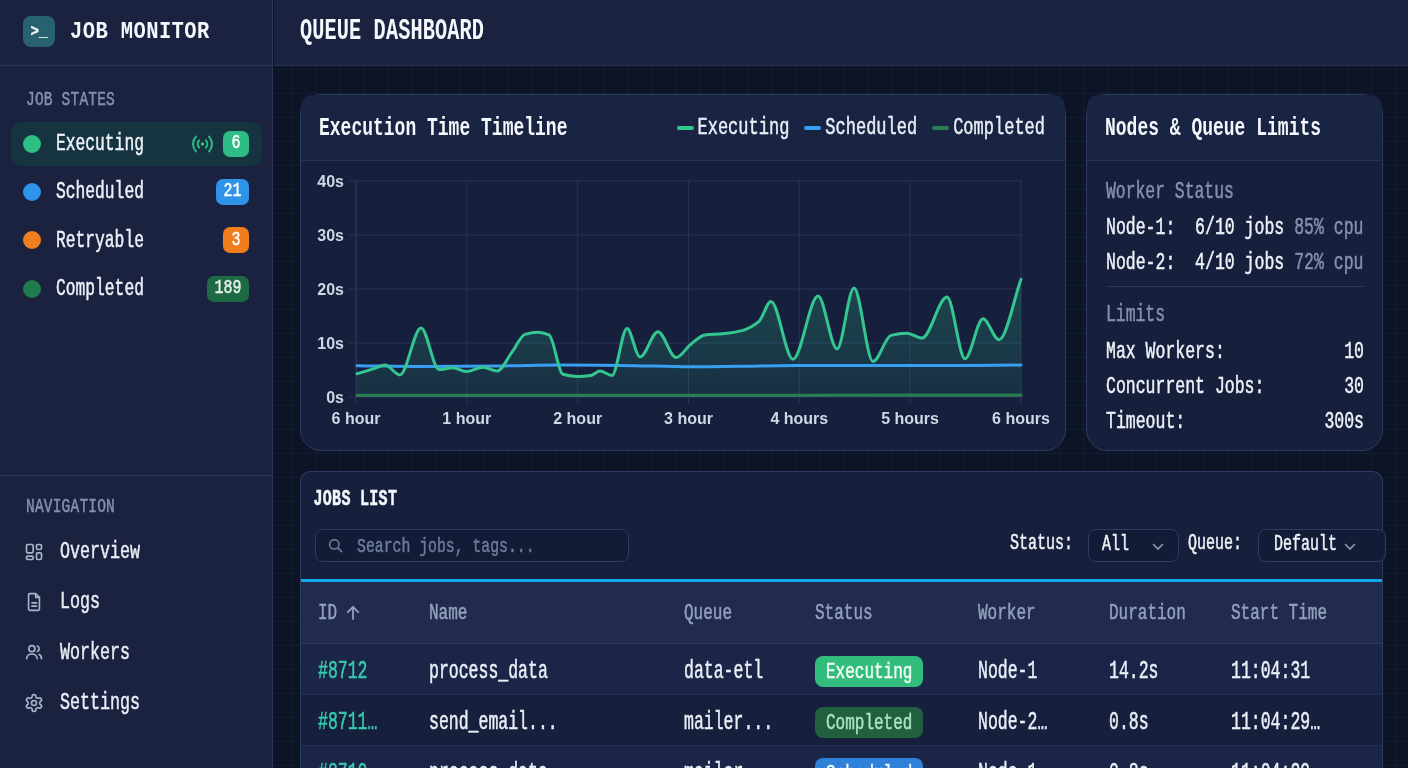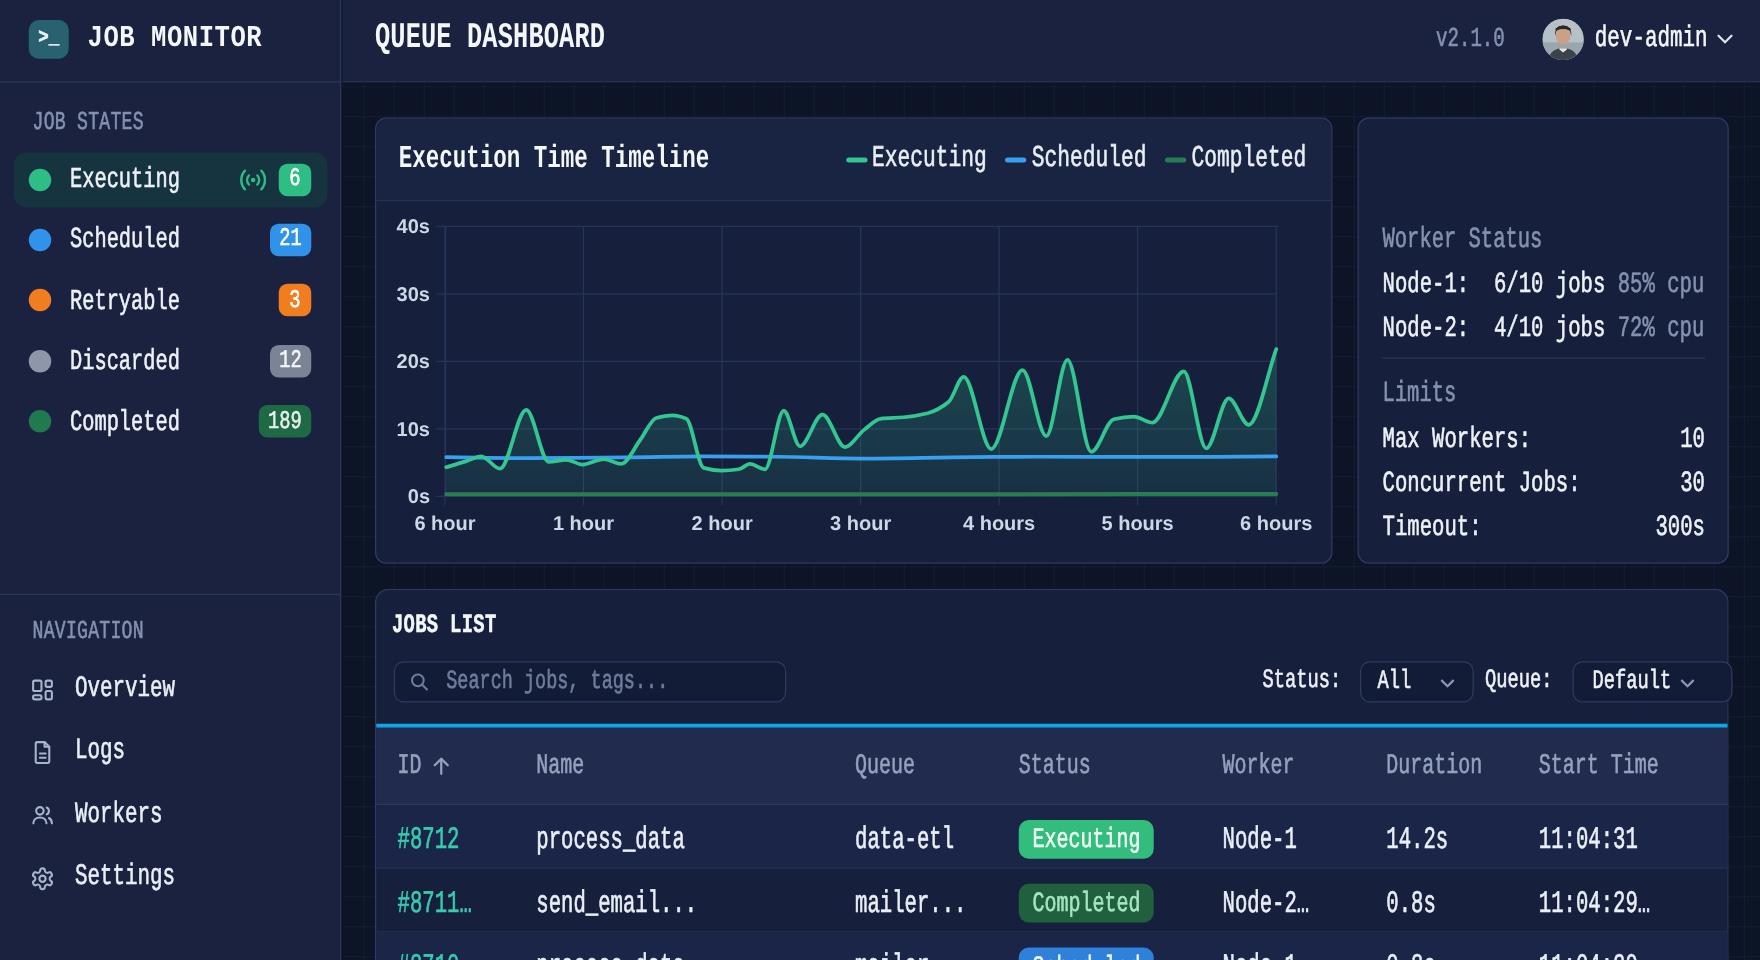--- a/index.html
+++ b/index.html
@@ -35,21 +35,21 @@
 .avatar { margin-left:30px; width:33px; height:33px; border-radius:50%; overflow:hidden; background:#a9b6bf; flex-shrink:0; }
 .username { margin-left:9px; font-size:16.7px; color:#f4f7fb; }
 .chev { margin-left:7px; margin-right:21px; }
 
 .content { position:absolute; left:274px; top:66px; width:1134px; height:702px;
   background-image:
     linear-gradient(rgba(56,88,152,0.13) 1px, transparent 1px),
     linear-gradient(90deg, rgba(56,88,152,0.13) 1px, transparent 1px);
   background-size:24px 24px; background-position:17px 3px;
   background-color:#0d1426; }
-.card { position:absolute; background:#161f3c; border:1px solid #2c3b60; border-radius:9px; }
+.card { position:absolute; background:#161f3c; border:1px solid #2c3b60; border-radius:21px; }
 .card-head { height:66px; border-bottom:1px solid #27345a; display:flex; align-items:center; padding:0 20px 0 18px; border-radius:11px 11px 0 0; background:#192342; }
 .card-title { font-size:18px; font-weight:bold; color:#f4f7fb; -webkit-text-stroke:0px transparent; }
 
 .chart-card { left:26px; top:28px; width:766px; height:357px; }
 .legend { margin-left:auto; display:flex; align-items:center; }
 .leg-dash { width:17px; height:4px; border-radius:2px; margin-right:4px; flex-shrink:0; }
 .leg-txt { font-size:17px; color:#e9eef7; margin-right:15px; }
 .leg-txt:last-child { margin-right:0; }
 .axis { font-family:"Liberation Sans",sans-serif; fill:#ced7e5; font-size:16px; font-weight:bold; }
 
@@ -122,27 +122,20 @@
           </div>
       </div>
       <div class="state-item">
         <div class="dot" style="background:#f07d1e"></div>
           <div class="state-name sy">Retryable</div>
         <div class="badge" style="background:#f07d1e;color:#fff">
             <span>3</span>
           </div>
       </div>
       <div class="state-item">
-        <div class="dot" style="background:#8e97a8"></div>
-          <div class="state-name sy">Discarded</div>
-        <div class="badge" style="background:#7b8495;color:#f2f5f9">
-            <span>12</span>
-          </div>
-      </div>
-      <div class="state-item">
         <div class="dot" style="background:#1f7a4d"></div>
           <div class="state-name sy">Completed</div>
         <div class="badge" style="background:#1e6a44;color:#e9f3ed">
             <span>189</span>
           </div>
       </div>
     </div>
     <div class="sdivider"></div>
     <div class="side-label sy" style="top:497px">NAVIGATION</div>
     <div class="nav">
@@ -177,38 +170,20 @@
         <svg viewBox="0 0 24 24" fill="none" stroke-width="2" stroke-linecap="round" stroke-linejoin="round">
             <path d="M12.22 2h-.44a2 2 0 0 0-2 2v.18a2 2 0 0 1-1 1.73l-.43.25a2 2 0 0 1-2 0l-.15-.08a2 2 0 0 0-2.73.73l-.22.38a2 2 0 0 0 .73 2.73l.15.1a2 2 0 0 1 1 1.72v.51a2 2 0 0 1-1 1.74l-.15.09a2 2 0 0 0-.73 2.73l.22.38a2 2 0 0 0 2.73.73l.15-.08a2 2 0 0 1 2 0l.43.25a2 2 0 0 1 1 1.73V20a2 2 0 0 0 2 2h.44a2 2 0 0 0 2-2v-.18a2 2 0 0 1 1-1.73l.43-.25a2 2 0 0 1 2 0l.15.08a2 2 0 0 0 2.73-.73l.22-.39a2 2 0 0 0-.73-2.73l-.15-.08a2 2 0 0 1-1-1.74v-.5a2 2 0 0 1 1-1.74l.15-.09a2 2 0 0 0 .73-2.73l-.22-.38a2 2 0 0 0-2.73-.73l-.15.08a2 2 0 0 1-2 0l-.43-.25a2 2 0 0 1-1-1.73V4a2 2 0 0 0-2-2z"></path>
             <circle cx="12" cy="12" r="3"></circle>
           </svg>
         <div class="nav-name sy">Settings</div>
       </div>
     </div>
   </div>
   <div class="topbar">
     <div class="page-title sy">QUEUE DASHBOARD</div>
-    <div class="top-right">
-      <div class="version sy">v2.1.0</div>
-      <div class="avatar">
-        <svg width="33" height="33" viewBox="0 0 33 33">
-            <rect width="33" height="19" fill="#b6c0c7"></rect>
-            <rect y="19" width="33" height="14" fill="#9aa6ae"></rect>
-            <ellipse cx="16.5" cy="13.8" rx="5.8" ry="6.8" fill="#caa184"></ellipse>
-            <path d="M10 14 Q9.3 5.6 16.5 5.3 Q23.7 5.6 23 14 L22.3 11 Q22 8.2 16.5 8.2 Q11 8.2 10.7 11 Z" fill="#2a2622"></path>
-            <path d="M10.2 9.4 Q13 7.2 16.5 7.3 Q20 7.2 22.8 9.4 L22.5 7.8 Q19.8 5.4 16.5 5.4 Q13.2 5.4 10.5 7.8 Z" fill="#2a2622"></path>
-            <path d="M4.6 33 Q6 23.8 16.5 23.4 Q27 23.8 28.4 33Z" fill="#3a424c"></path>
-            <path d="M13.5 24.5 L16.5 27 L19.5 24.5 L19.5 23.5 L13.5 23.5Z" fill="#e8e4de"></path>
-          </svg>
-      </div>
-      <div class="username sy">dev-admin</div>
-      <svg class="chev" width="14" height="9" viewBox="0 0 14 9" fill="none" stroke="#dde4ef" stroke-width="1.8" stroke-linecap="round">
-          <path d="M1.8 1.6 L7 6.8 L12.2 1.6"></path>
-        </svg>
-    </div>
   </div>
   <div class="content">
     <div class="card chart-card">
       <div class="card-head">
         <div class="card-title sy">Execution Time Timeline</div>
         <div class="legend">
           <div class="leg-dash" style="background:#34c690"></div>
             <div class="leg-txt sy">Executing</div>
           <div class="leg-dash" style="background:#38a0f0"></div>
             <div class="leg-txt sy">Scheduled</div>
@@ -262,20 +237,23 @@
           <text class="axis" x="498.3" y="329" text-anchor="middle">4 hours</text>
           <text class="axis" x="609.1" y="329" text-anchor="middle">5 hours</text>
           <text class="axis" x="720.0" y="329" text-anchor="middle">6 hours</text>
 <path d="M56.0,278.8C61.3,277.2 66.7,275.6 72.0,273.9C76.0,272.7 80.0,270.1 84.0,270.1C89.0,270.1 94.0,279.9 99.0,279.9C106.0,279.9 113.0,232.9 120.0,232.9C126.0,232.9 132.0,274.5 138.0,274.5C142.7,274.5 147.3,272.8 152.0,272.8C156.3,272.8 160.7,276.6 165.0,276.6C170.7,276.6 176.3,272.3 182.0,272.3C186.7,272.3 191.3,276.1 196.0,276.1C201.0,276.1 206.0,263.8 211.0,257.2C215.3,251.5 219.7,240.6 224.0,239.4C228.3,238.1 232.7,237.2 237.0,237.2C240.7,237.2 244.3,238.3 248.0,239.9C252.7,241.9 257.3,278.0 262.0,279.3C266.7,280.7 271.3,281.5 276.0,281.5C280.7,281.5 285.3,281.1 290.0,280.4C293.0,280.0 296.0,276.1 299.0,276.1C303.0,276.1 307.0,280.4 311.0,280.4C316.0,280.4 321.0,233.4 326.0,233.4C330.3,233.4 334.7,262.0 339.0,262.0C345.0,262.0 351.0,236.7 357.0,236.7C363.0,236.7 369.0,262.6 375.0,262.6C380.0,262.6 385.0,252.9 390.0,249.1C394.7,245.5 399.3,240.4 404.0,239.9C410.0,239.2 416.0,239.4 422.0,238.8C428.3,238.3 434.7,237.2 441.0,235.6C446.7,234.1 452.3,231.2 458.0,226.4C462.0,223.0 466.0,206.4 470.0,206.4C477.3,206.4 484.7,264.2 492.0,264.2C500.3,264.2 508.7,201.0 517.0,201.0C523.3,201.0 529.7,253.9 536.0,253.9C541.7,253.9 547.3,192.9 553.0,192.9C559.3,192.9 565.7,266.4 572.0,266.4C578.0,266.4 584.0,241.9 590.0,240.4C595.3,239.1 600.7,238.3 606.0,238.3C611.0,238.3 616.0,243.1 621.0,243.1C629.3,243.1 637.7,202.1 646.0,202.1C652.0,202.1 658.0,263.7 664.0,263.7C670.0,263.7 676.0,223.7 682.0,223.7C687.3,223.7 692.7,244.8 698.0,244.8C705.3,244.8 712.7,204.4 720.0,184.3L720.0,302.0L56.0,302.0Z" fill="url(#gfill)"></path>
 <path d="M56.0,300.4C167.3,300.4 278.7,300.4 390.0,300.4C500.0,300.4 610.0,300.2 720.0,300.1" fill="none" stroke="#2a7d52" stroke-width="3.2" stroke-linecap="round"></path>
 <path d="M56.0,270.7C77.3,270.9 98.7,271.5 120.0,271.5C146.7,271.5 173.3,271.2 200.0,270.9C220.0,270.8 240.0,270.1 260.0,270.1C280.0,270.1 300.0,270.3 320.0,270.4C343.3,270.6 366.7,271.8 390.0,271.8C413.3,271.8 436.7,271.2 460.0,270.9C483.3,270.7 506.7,270.4 530.0,270.4C556.3,270.4 582.7,270.4 609.0,270.4C629.3,270.4 649.7,270.4 670.0,270.4C686.7,270.4 703.3,270.2 720.0,270.1" fill="none" stroke="#38a0f0" stroke-width="3" stroke-linecap="round"></path>
 <path d="M56.0,278.8C61.3,277.2 66.7,275.6 72.0,273.9C76.0,272.7 80.0,270.1 84.0,270.1C89.0,270.1 94.0,279.9 99.0,279.9C106.0,279.9 113.0,232.9 120.0,232.9C126.0,232.9 132.0,274.5 138.0,274.5C142.7,274.5 147.3,272.8 152.0,272.8C156.3,272.8 160.7,276.6 165.0,276.6C170.7,276.6 176.3,272.3 182.0,272.3C186.7,272.3 191.3,276.1 196.0,276.1C201.0,276.1 206.0,263.8 211.0,257.2C215.3,251.5 219.7,240.6 224.0,239.4C228.3,238.1 232.7,237.2 237.0,237.2C240.7,237.2 244.3,238.3 248.0,239.9C252.7,241.9 257.3,278.0 262.0,279.3C266.7,280.7 271.3,281.5 276.0,281.5C280.7,281.5 285.3,281.1 290.0,280.4C293.0,280.0 296.0,276.1 299.0,276.1C303.0,276.1 307.0,280.4 311.0,280.4C316.0,280.4 321.0,233.4 326.0,233.4C330.3,233.4 334.7,262.0 339.0,262.0C345.0,262.0 351.0,236.7 357.0,236.7C363.0,236.7 369.0,262.6 375.0,262.6C380.0,262.6 385.0,252.9 390.0,249.1C394.7,245.5 399.3,240.4 404.0,239.9C410.0,239.2 416.0,239.4 422.0,238.8C428.3,238.3 434.7,237.2 441.0,235.6C446.7,234.1 452.3,231.2 458.0,226.4C462.0,223.0 466.0,206.4 470.0,206.4C477.3,206.4 484.7,264.2 492.0,264.2C500.3,264.2 508.7,201.0 517.0,201.0C523.3,201.0 529.7,253.9 536.0,253.9C541.7,253.9 547.3,192.9 553.0,192.9C559.3,192.9 565.7,266.4 572.0,266.4C578.0,266.4 584.0,241.9 590.0,240.4C595.3,239.1 600.7,238.3 606.0,238.3C611.0,238.3 616.0,243.1 621.0,243.1C629.3,243.1 637.7,202.1 646.0,202.1C652.0,202.1 658.0,263.7 664.0,263.7C670.0,263.7 676.0,223.7 682.0,223.7C687.3,223.7 692.7,244.8 698.0,244.8C705.3,244.8 712.7,204.4 720.0,184.3" fill="none" stroke="#34c690" stroke-width="3" stroke-linecap="round" stroke-linejoin="round"></path>
 </svg>
     </div>
     <div class="card nodes-card">
+      <div class="card-head">
+          <div class="card-title sy">Nodes &amp; Queue Limits</div>
+        </div>
       <div class="nline nlabel sy" style="top:86px">Worker Status</div>
       <div class="nline sy" style="top:121.5px">Node-1:  6/10 jobs <span class="dim">85% cpu</span></div>
       <div class="nline sy" style="top:156.5px">Node-2:  4/10 jobs <span class="dim">72% cpu</span></div>
       <div class="ndiv"></div>
       <div class="nline nlabel sy" style="top:209px">Limits</div>
       <div class="nline kvline sy" style="top:246px">Max Workers:<span class="rv">10</span></div>
       <div class="nline kvline sy" style="top:281px">Concurrent Jobs:<span class="rv">30</span></div>
       <div class="nline kvline sy" style="top:316px">Timeout:<span class="rv">300s</span></div>
     </div>
     <div class="card jobs-card">

